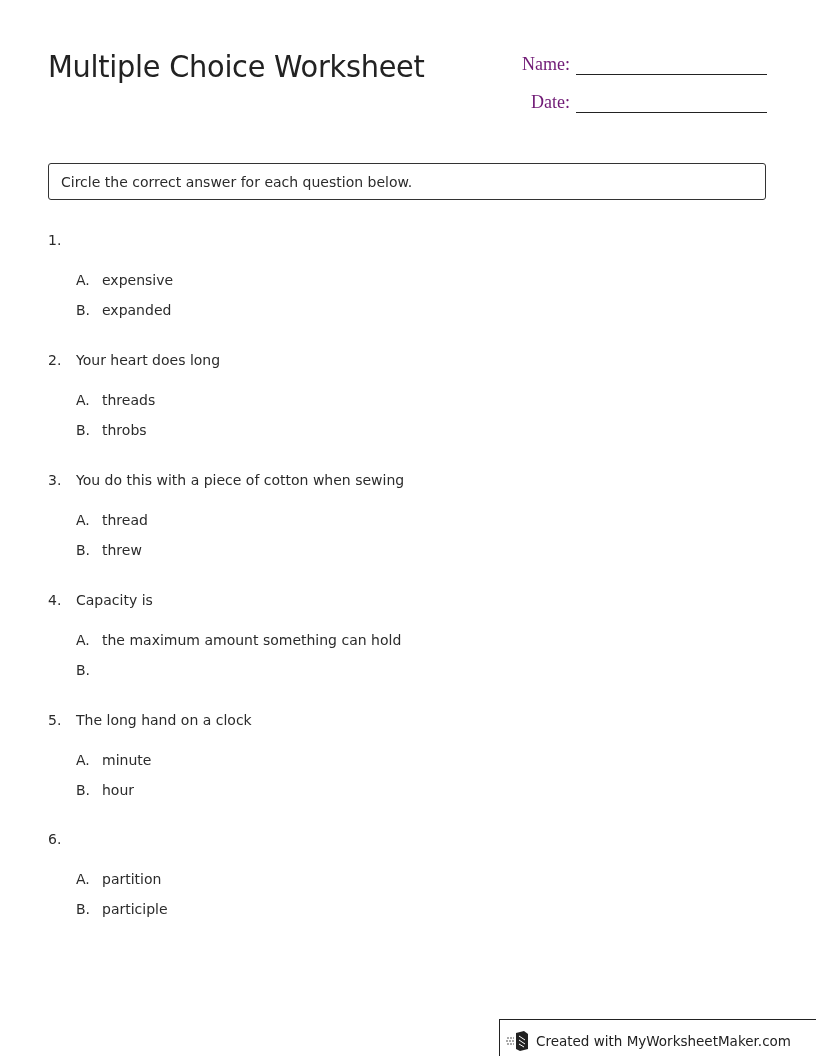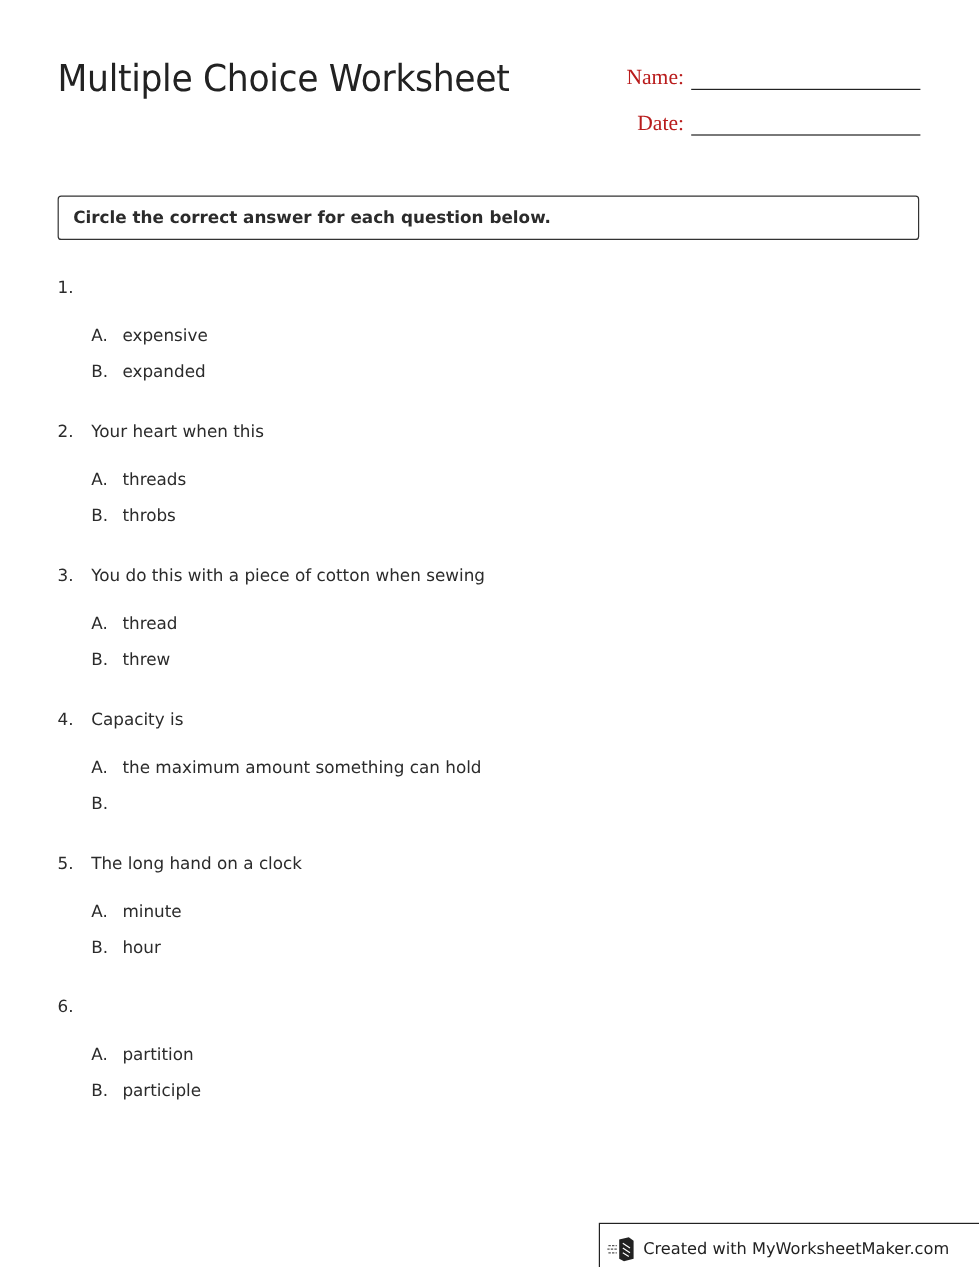--- a/index.html
+++ b/index.html
@@ -7,31 +7,31 @@
       width: 816px; height: 1056px; position: relative; overflow: hidden;
       font-family: "DejaVu Sans", sans-serif; color: #2b2b2b;
     }
     .title {
       position: absolute; left: 48px; top: 48px;
       font-family: "DejaVu Sans", sans-serif; font-size: 31px; font-weight: normal;
       color: #222; letter-spacing: -0.3px; margin: 0; transform: scaleX(0.93); transform-origin: left;
     }
     .field-row { position: absolute; display: flex; align-items: flex-end; }
     .field-label {
-      font-family: "Liberation Serif", serif; font-size: 18px; color: #b91c1c;
+      font-family: "Liberation Serif", serif; font-size: 18px; color: #701a75;
       text-align: right; width: 60px; margin-right: 6px;
     }
     .field-line { width: 191px; border-bottom: 1.2px solid #222; height: 18px; }
     .row-name { left: 510px; top: 54px; }
     .row-date { left: 510px; top: 92px; }
     .instructions {
       position: absolute; left: 48px; top: 163px; width: 718px; height: 37px;
       border: 1.2px solid #333; border-radius: 3px; box-sizing: border-box;
       display: flex; align-items: center; padding-left: 12px;
-      font-size: 14px; color: #2b2b2b; font-weight: bold;
+      font-size: 14px; color: #2b2b2b;
     }
     .questions { position: absolute; left: 48px; top: 230px; width: 720px; }
     .q-line { display: flex; font-size: 14px; height: 20px; align-items: center; }
     .q-num { width: 28px; }
     .options { margin-top: 20px; padding-left: 28px; }
     .option { display: flex; font-size: 14px; height: 20px; align-items: center; margin-bottom: 10px; }
     .opt-letter { width: 26px; }
     .q-block { position: absolute; left: 0; }
     .footer {
       position: absolute; left: 499px; top: 1003px; width: 324px; height: 43px;
@@ -72,21 +72,21 @@
       <div class="option">
           <span class="opt-letter">B.</span>
           <span>expanded</span>
         </div>
     </div>
   </div>
 
   <div class="q-block" style="top:120px;">
     <div class="q-line">
         <span class="q-num">2.</span>
-        <span>Your heart when this</span>
+        <span>Your heart does long</span>
       </div>
     <div class="options">
       <div class="option">
           <span class="opt-letter">A.</span>
           <span>threads</span>
         </div>
       <div class="option">
           <span class="opt-letter">B.</span>
           <span>throbs</span>
         </div>

